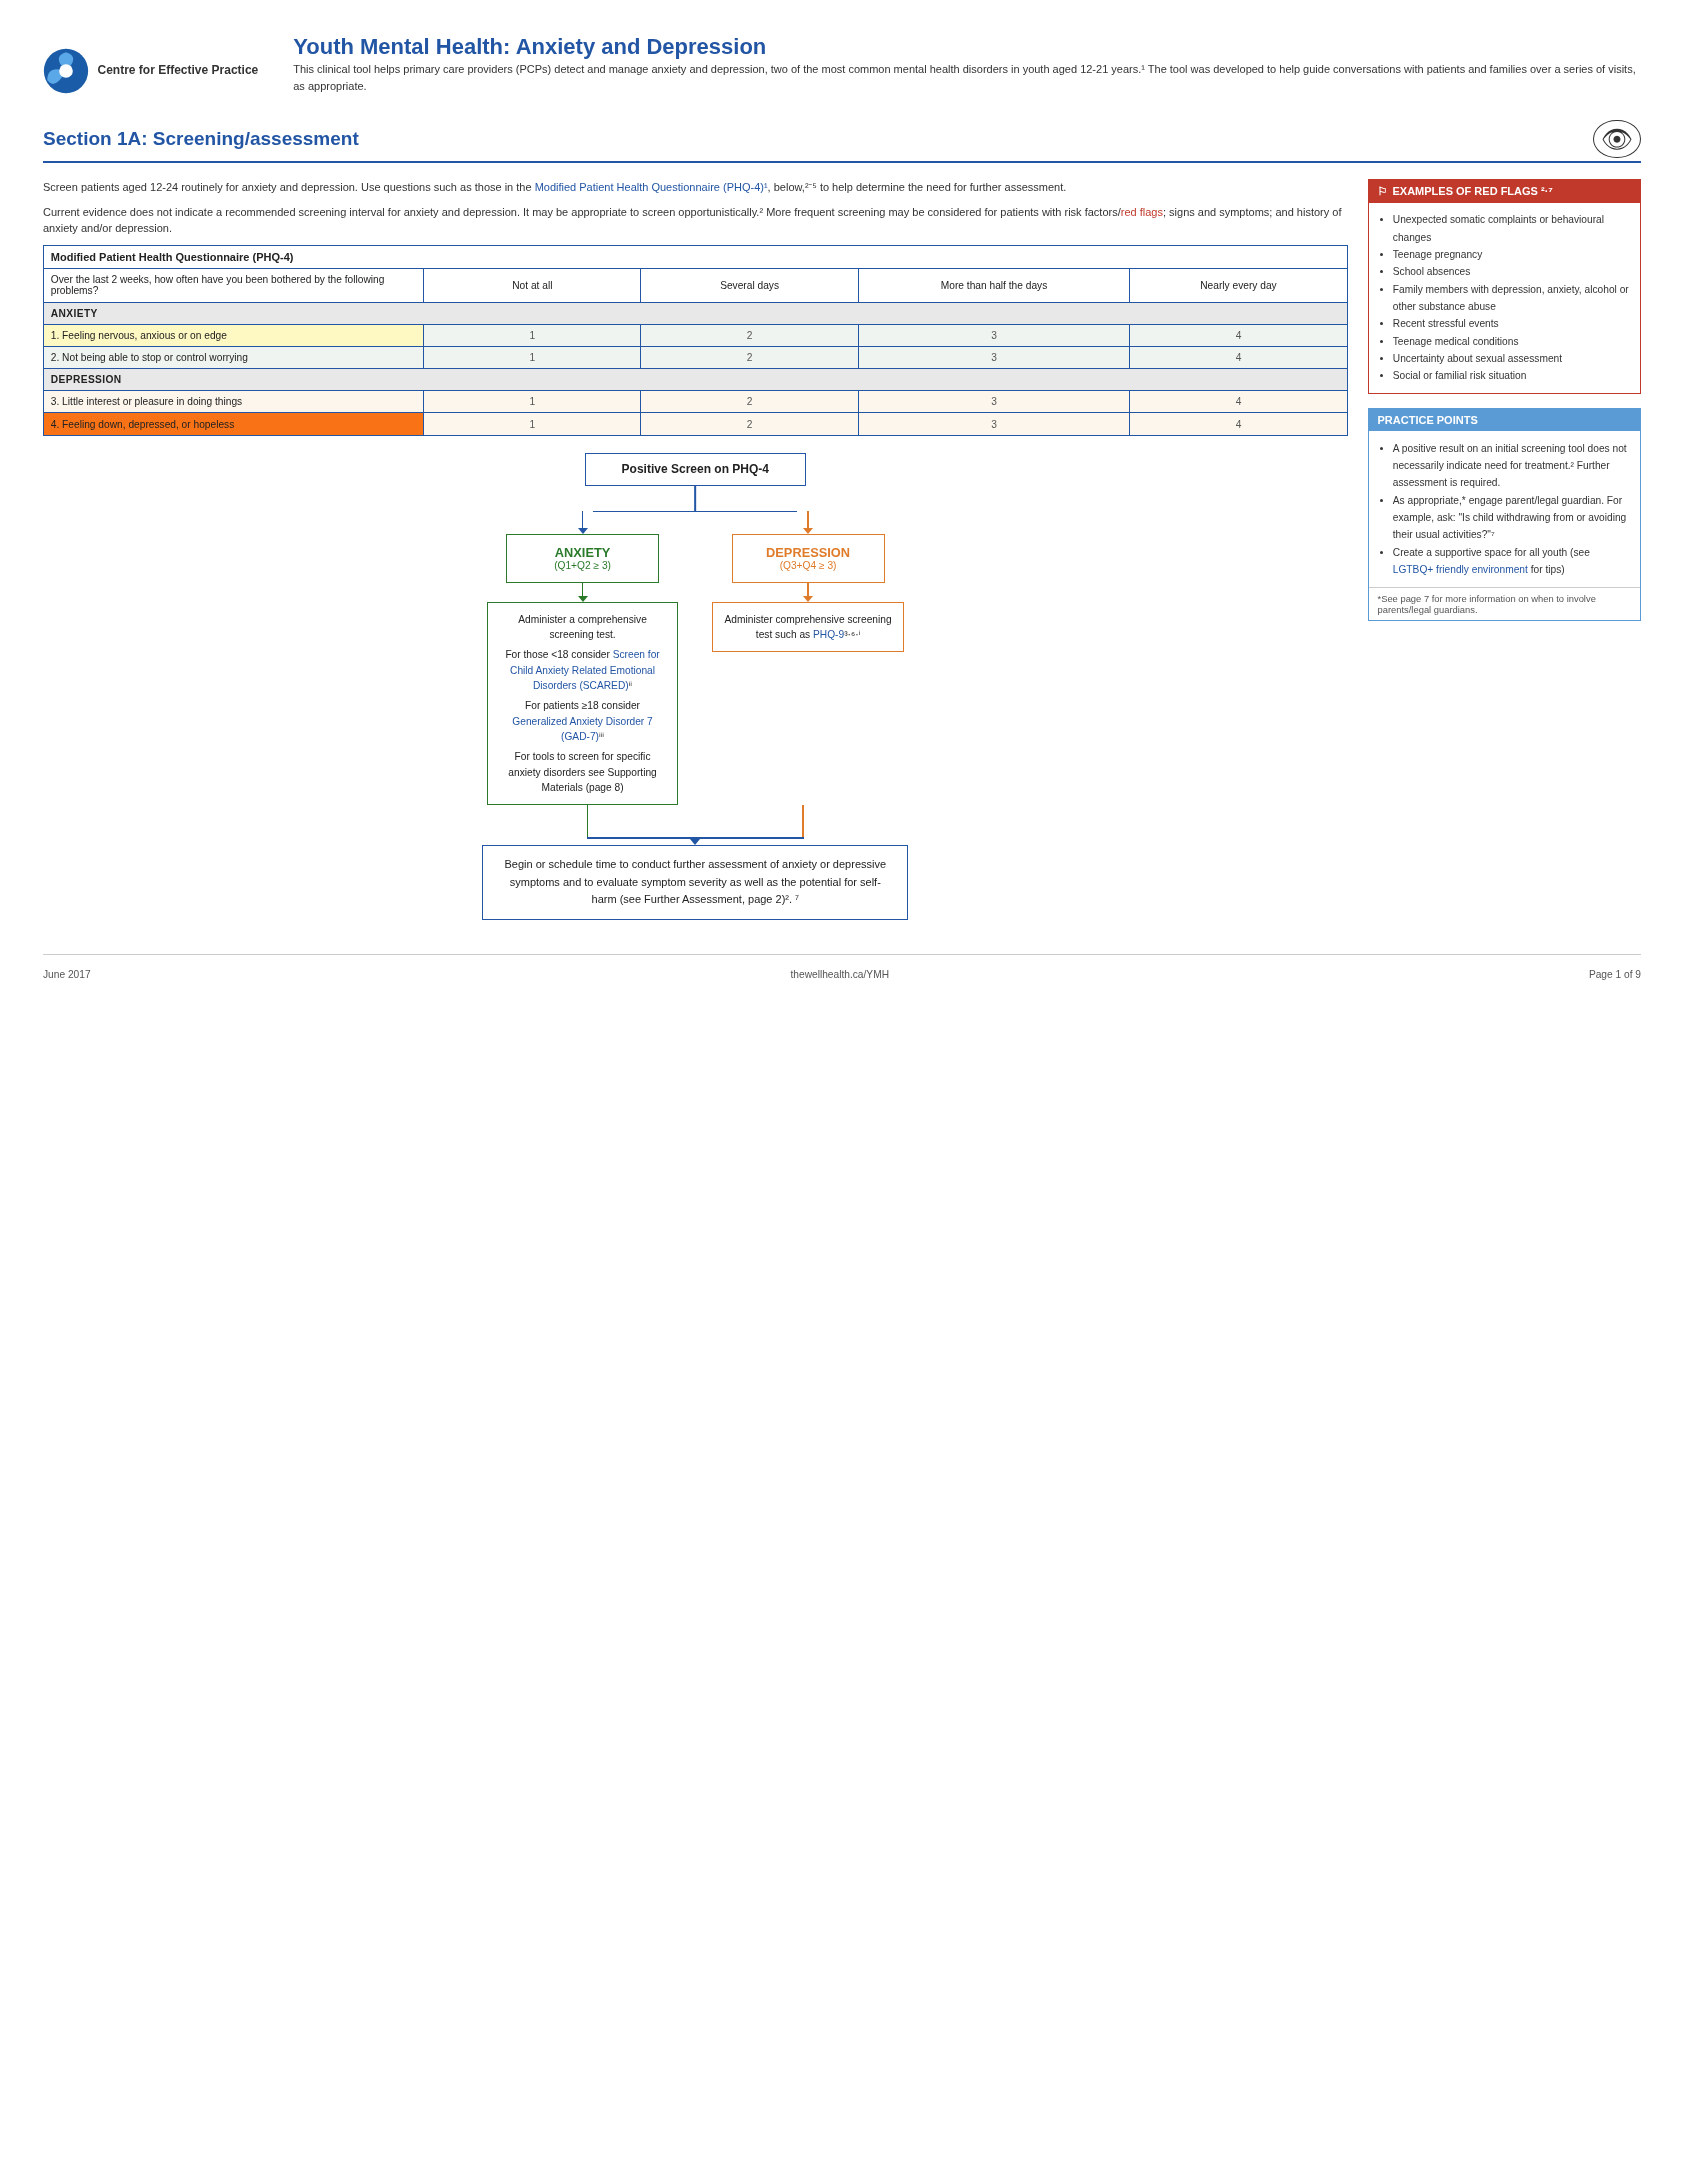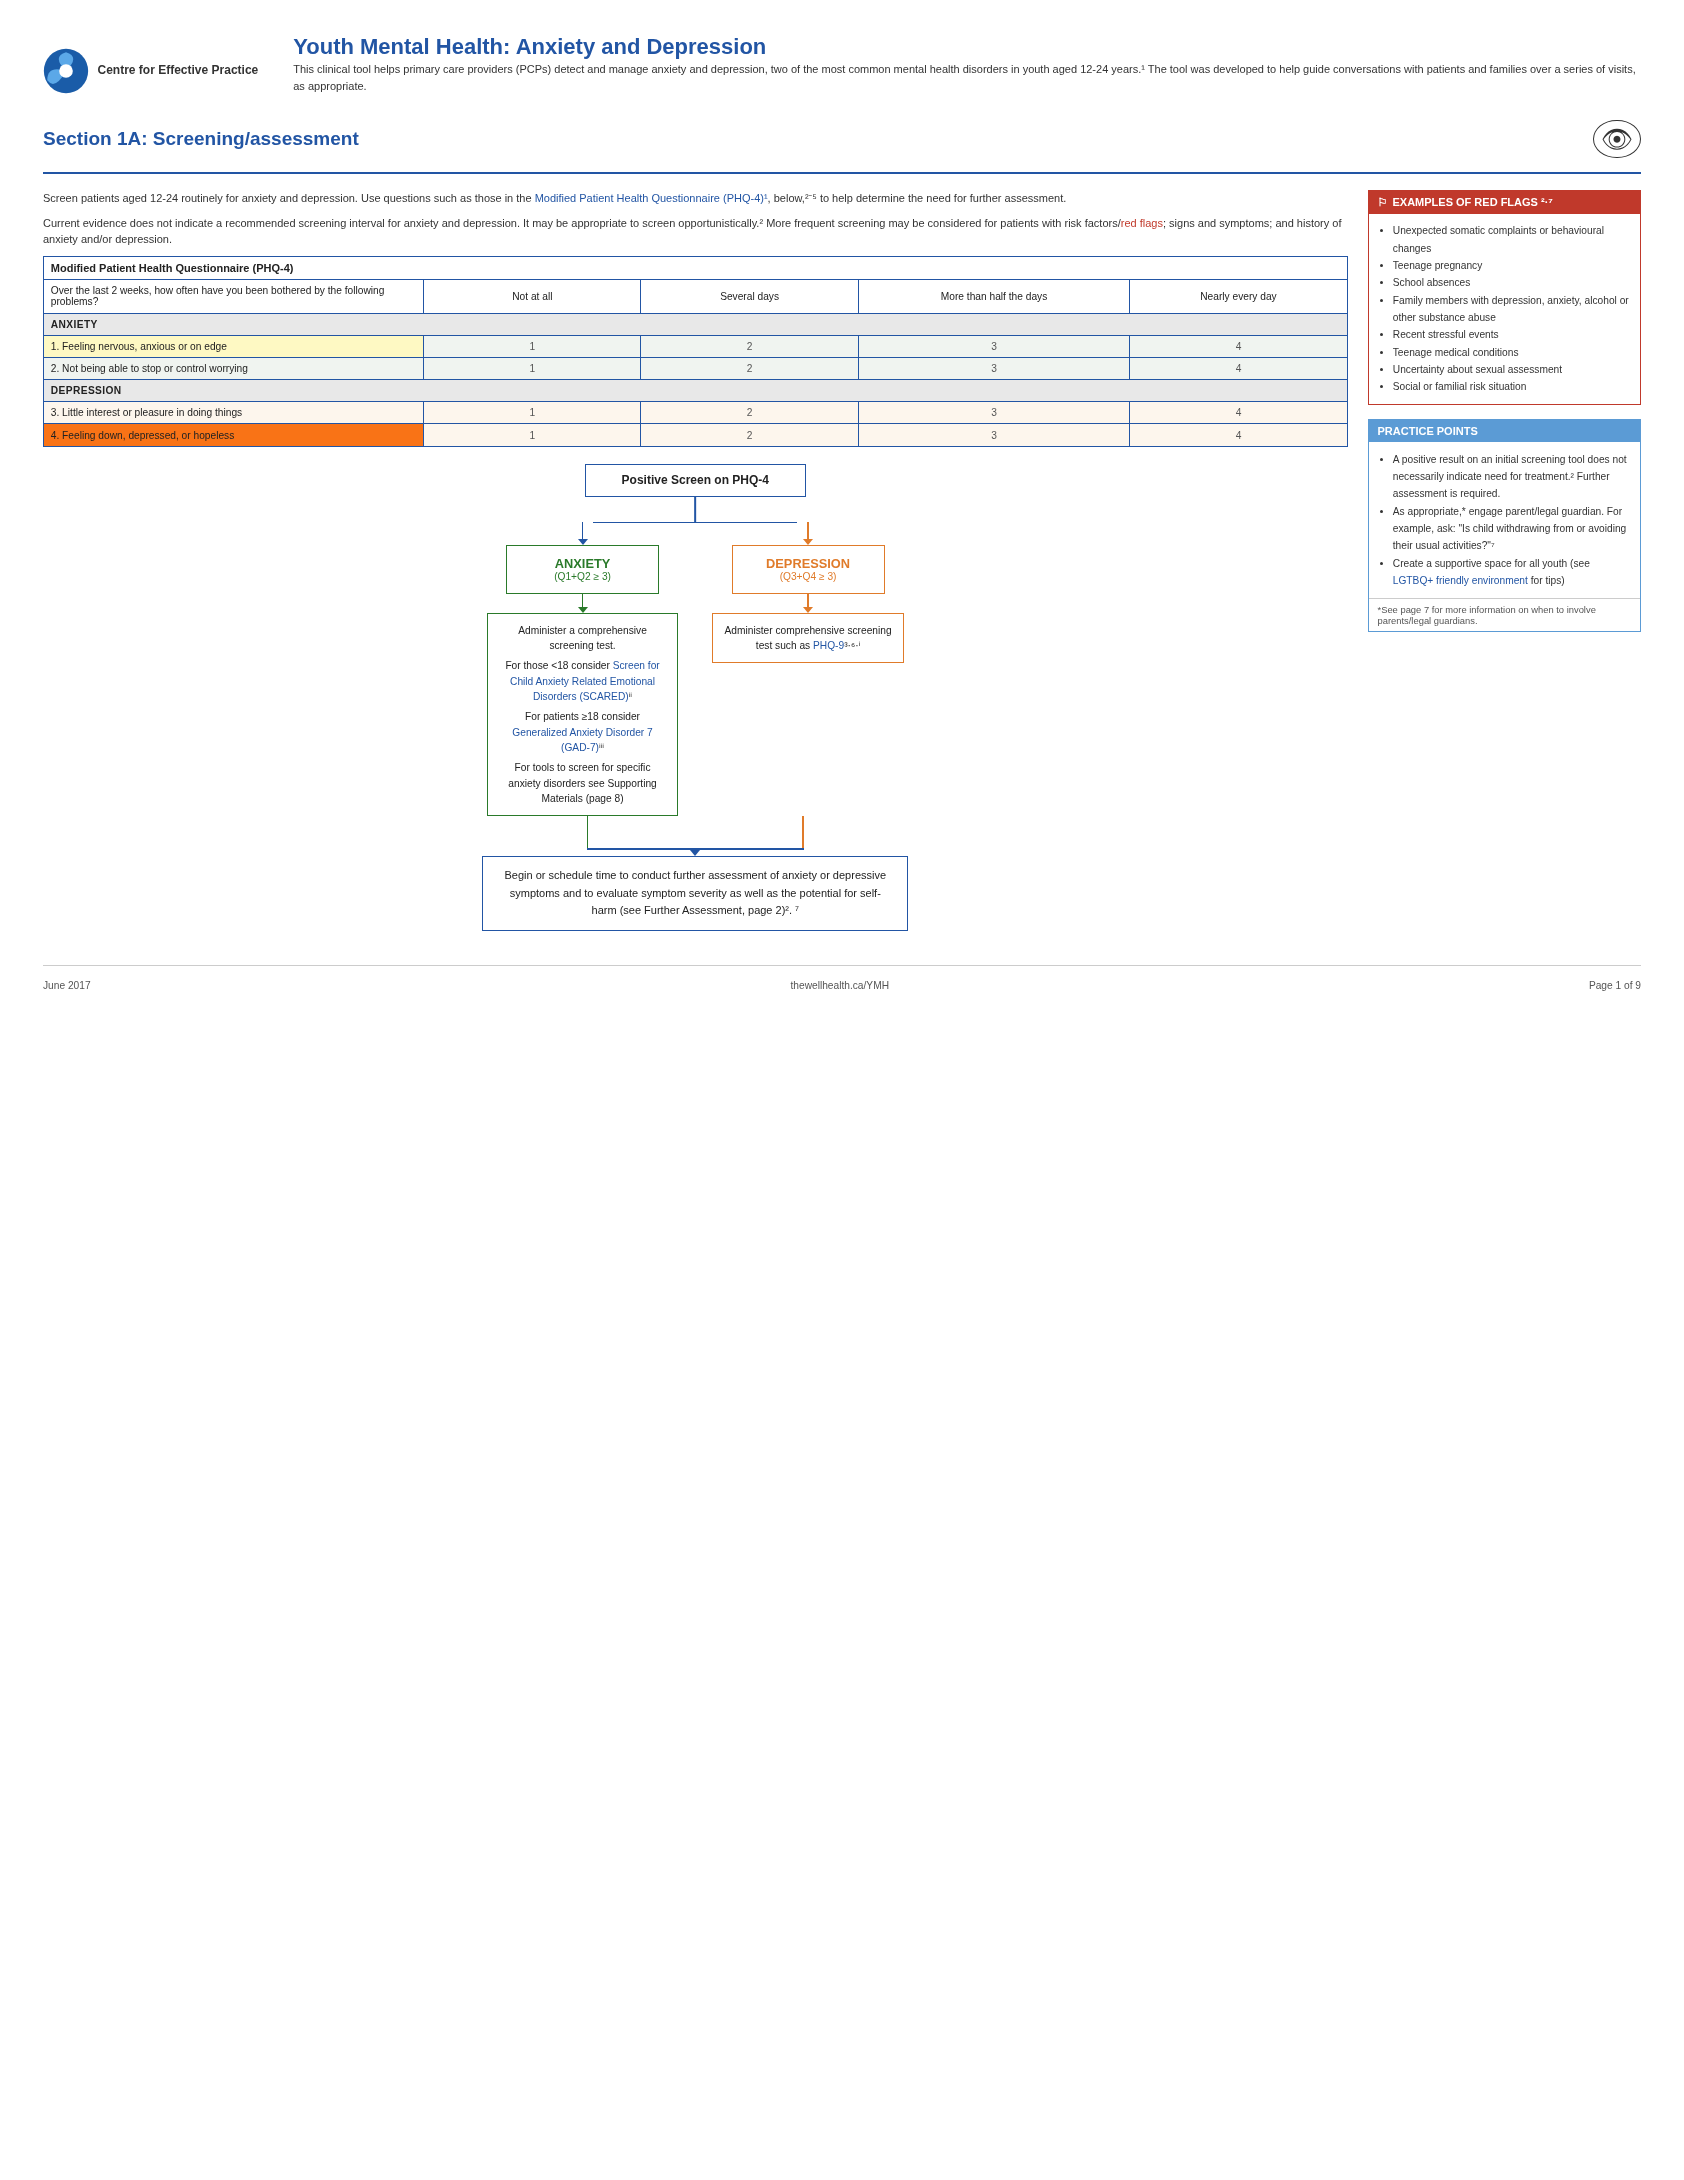--- a/index.html
+++ b/index.html
@@ -45,21 +45,21 @@
     .header-desc {
       font-size: 11px;
       color: #333;
       line-height: 1.5;
     }
     .section-header {
       display: flex;
       align-items: center;
       justify-content: space-between;
       border-bottom: 2.6px solid #2255a4;
-      padding-bottom: 14px;
+      padding-bottom: 3px;
       margin-bottom: 15.3px;
     }
     .section-title {
       font-size: 19px;
       color: #2255a4;
     }
     .section-title span {
       font-weight: bold;
     }
     .eye-icon {
@@ -307,21 +307,21 @@
     <svg class="logo-icon" viewBox="0 0 54 54" xmlns="http://www.w3.org/2000/svg">
       <circle cx="27" cy="27" r="26" fill="#1a5ca8"></circle>
       <path d="M27 27 Q10 10 27 5 Q44 10 27 27Z" fill="#5ba8e8"></path>
       <path d="M27 27 Q5 20 5 38 Q14 50 27 27Z" fill="#5ba8e8"></path>
       <circle cx="27" cy="27" r="8" fill="#fff"></circle>
     </svg>
     <div class="logo-text">Centre for Effective Practice</div>
   </div>
   <div class="header-right">
     <div class="main-title">Youth Mental Health: Anxiety and Depression</div>
-    <div class="header-desc">This clinical tool helps primary care providers (PCPs)  detect and manage anxiety and depression, two of the most common mental health disorders in youth aged 12-24 years.¹ The tool was developed to help guide conversations with patients and families over a series of visits, as appropriate.</div>
+    <div class="header-desc">This clinical tool helps primary care providers (PCPs)  detect and manage anxiety and depression, two of the most common mental health disorders in youth aged 12-21 years.¹ The tool was developed to help guide conversations with patients and families over a series of visits, as appropriate.</div>
   </div>
 </div>
 
 <div class="section-header">
   <div class="section-title">
     <span>Section 1A:</span><span> Screening/assessment</span>
   </div>
   <div class="eye-icon">👁</div>
 </div>
 

